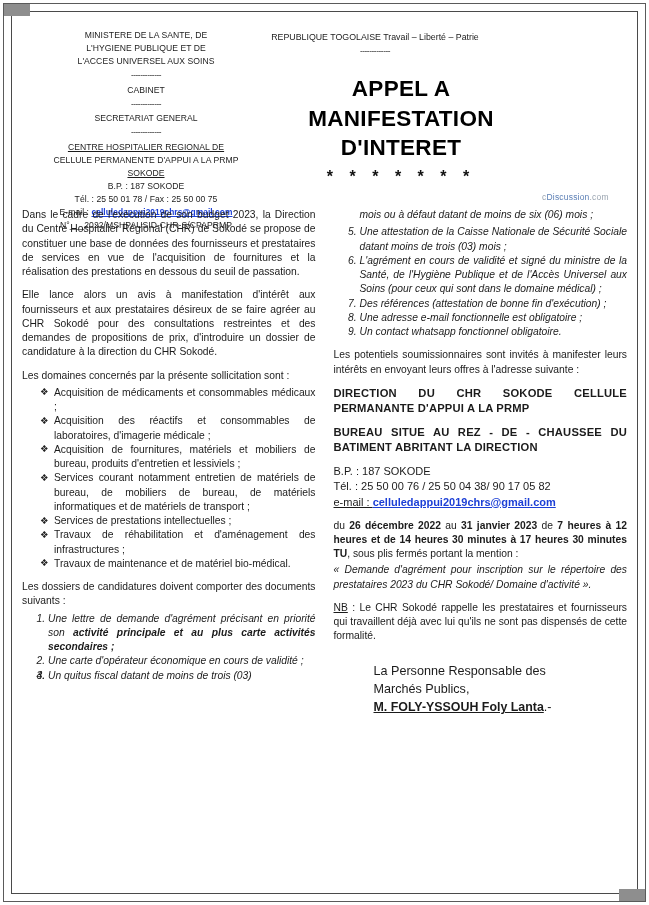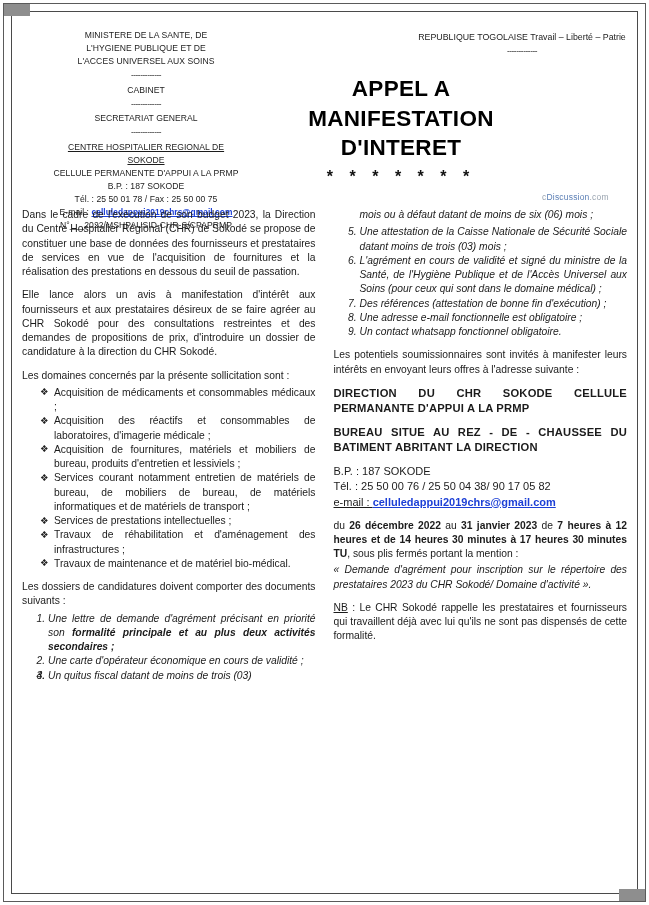--- a/index.html
+++ b/index.html
@@ -56,21 +56,20 @@
     right: 14px;
     bottom: 12px;
     padding: 6px 8px 0 8px;
     box-sizing: border-box;
   }
 
   
   .header {
     display: flex;
     align-items: flex-start;
-    justify-content: space-between;
     padding: 2px 0 0 0;
   }
   .ministry {
     width: 248px;
     text-align: center;
     font-size: 8.6px;
     line-height: 1.52;
     letter-spacing: 0.05px;
     color: #1c1c1c;
     padding-top: 9px;
@@ -255,22 +254,22 @@
       <div class="ministry">
         <span class="ln">MINISTERE DE LA SANTE, DE</span>
         <span class="ln">L'HYGIENE PUBLIQUE ET DE</span>
         <span class="ln">L'ACCES UNIVERSEL AUX SOINS</span>
         <span class="dashrow">-------------</span>
         <span class="ln">CABINET</span>
         <span class="dashrow">-------------</span>
         <span class="ln">SECRETARIAT GENERAL</span>
         <span class="dashrow">-------------</span>
         <span class="ln u-line">CENTRE HOSPITALIER REGIONAL DE</span>
+        <span class="ln">CELLULE PERMANENTE D'APPUI A LA PRMP</span>
         <span class="ln u-line">SOKODE</span>
-        <span class="ln">CELLULE PERMANENTE D'APPUI A LA PRMP</span>
         <span class="ln">B.P. : 187 SOKODE</span>
         <span class="ln">Tél. : 25 50 01 78 / Fax : 25 50 00 75</span>
         <span class="ln mail-line"><span>E-mail : </span><a class="mail-link" href="#">celluledappui2019chrs@gmail.com</a></span>
         <span class="ln">N°___2022/MSHPAUSID-CHR-S/CPAPRMP</span>
       </div>
 
       <div class="republic">
         <span class="ln">REPUBLIQUE TOGOLAISE</span>
         <span class="ln">Travail – Liberté – Patrie</span>
         <span class="dashrow">-------------</span>
@@ -299,21 +298,21 @@
           <li><span class="bullet">❖</span><span>Acquisition de fournitures, matériels et mobiliers de bureau, produits d'entretien et lessiviels ;</span></li>
           <li><span class="bullet">❖</span><span>Services courant notamment entretien de matériels de bureau, de mobiliers de bureau, de matériels informatiques et de matériels de transport ;</span></li>
           <li><span class="bullet">❖</span><span>Services de prestations intellectuelles ;</span></li>
           <li><span class="bullet">❖</span><span>Travaux de réhabilitation et d'aménagement des infrastructures ;</span></li>
           <li><span class="bullet">❖</span><span>Travaux de maintenance et de matériel bio-médical.</span></li>
         </ul>
 
         <p class="tight">Les dossiers de candidatures doivent comporter des documents suivants :</p>
 
         <ol class="docs">
-          <li><span class="num">1.</span><span>Une lettre de demande d'agrément précisant en priorité son </span><span class="bi">formalité principale et au plus deux activités secondaires ;</span></li>
+          <li><span class="num">1.</span><span>Une lettre de demande d'agrément précisant en priorité son </span><span class="bi">activité principale et au plus carte activités secondaires ;</span></li>
           <li><span class="num">2.</span><span>Une carte d'opérateur économique en cours de validité ;</span></li>
           <li><span class="num">3.</span></li>
           <li><span class="num">4.</span><span>Un quitus fiscal datant de moins de trois (03)</span></li>
         </ol>
       </div>
 
       <div class="col">
         <p class="cont-line tight">mois ou à défaut datant de moins de six (06) mois ;</p>
 
         <ol class="docs">
@@ -334,17 +333,22 @@
           <div><span>Tél. : </span><span class="bold">25 50 00 76 / 25 50 04 38/ 90 17 05 82</span></div>
           <div><span class="em-lbl">e-mail : </span><a class="mail2" href="#">celluledappui2019chrs@gmail.com</a></div>
         </div>
 
         <p><span>du </span><span class="bold-inline">26 décembre 2022</span><span> au </span><span class="bold-inline">31  janvier 2023</span><span> de </span><span class="bold-inline">7 heures à 12 heures et de 14 heures 30 minutes à 17 heures 30 minutes TU</span><span>, sous plis fermés portant la mention :</span></p>
 
         <p class="quote-it" style="margin-top:-7px">« Demande d'agrément pour inscription sur le répertoire des prestataires 2023 du CHR Sokodé/ Domaine d'activité ».</p>
 
         <p><span class="nb-label">NB</span><span> : Le CHR Sokodé rappelle les prestataires et fournisseurs qui travaillent déjà avec lui qu'ils ne sont pas dispensés de cette formalité.</span></p>
 
+        <div class="signature">
+          <div>La Personne Responsable des</div>
+          <div>Marchés Publics,</div>
+          <div><span class="nm">M. FOLY-YSSOUH Foly Lanta</span><span>.-</span></div>
+        </div>
       </div>
 
     </div>
   </div>
 </div>
 
 </body></html>

